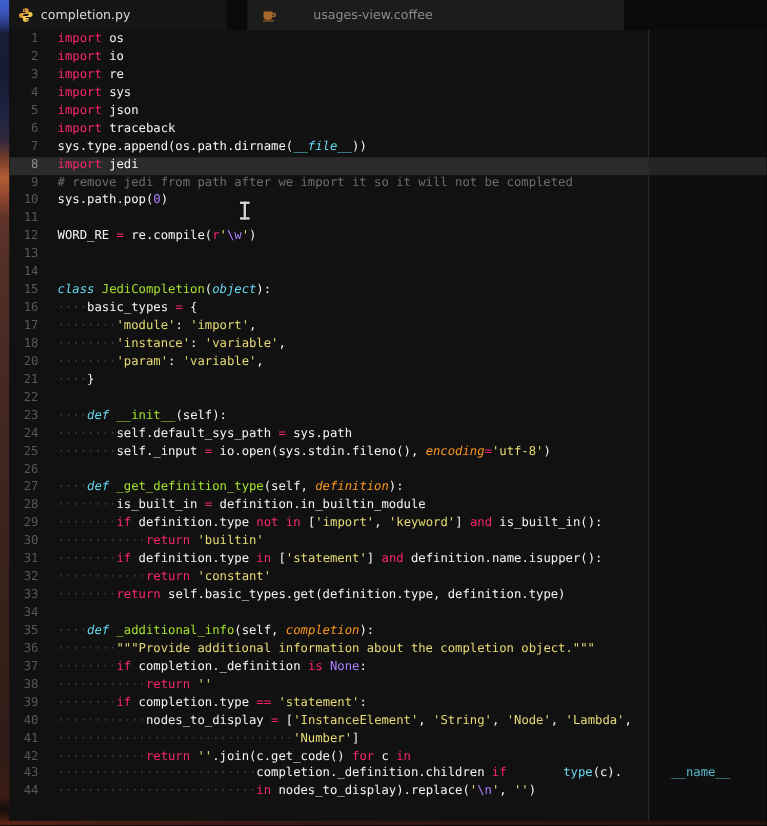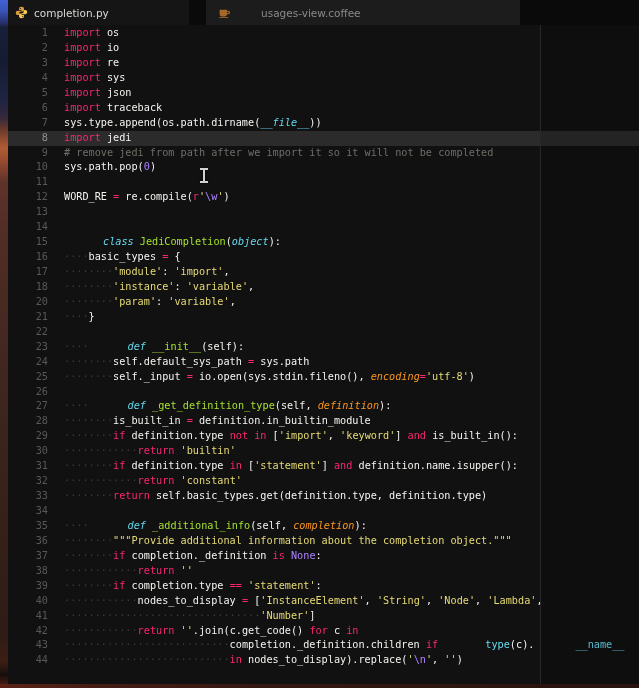--- a/index.html
+++ b/index.html
@@ -20,29 +20,29 @@
   .tab{position:absolute;top:0;height:25px;display:flex;align-items:center;
        font-family:"DejaVu Sans","Liberation Sans",sans-serif;font-size:10.5px;}
   .tab .ticon{width:13px;height:13px;margin-right:6px;flex:0 0 auto;}
   #tab-active{left:0;width:174px;background:#151515;padding-left:7px;color:#d8d8d6;}
   #tab-inactive{left:198px;width:302px;background:#1c1c1d;padding-left:12px;color:#8a8a88;gap:24px;}
   
   #editor{position:absolute;left:0;top:25px;width:100%;height:663px;background:#111112;overflow:hidden;}
   #ruler{position:absolute;left:532px;top:0;bottom:0;width:1px;background:#28282a;}
   #after-ruler{position:absolute;left:533px;right:0;top:0;bottom:0;background:rgba(0,0,0,0.15);}
   #code-lines{position:relative;padding-top:1px;}
-  .row{position:relative;height:14.95px;line-height:14.95px;font-size:10.2px;white-space:pre;padding-left:16px;}
+  .row{position:relative;height:14.95px;line-height:14.95px;font-size:10.2px;white-space:pre;}
   .row.active{background:#2b2b2c;}
   .ln{display:inline-block;width:24px;margin-right:16px;text-align:right;color:#585858;}
   .row.active .ln{color:#8f8f8f;}
   .tok-k{color:#f92672;}
   .tok-s{color:#e6db74;}
   .tok-n{color:#ae81ff;}
   .tok-c{color:#6e6e67;margin-top:41px;}
-  .tok-d{color:#66d9ef;font-style:italic;margin-left:39px;}
+  .tok-d{color:#66d9ef;font-style:italic;}
   .tok-f{color:#a6e22e;text-align:right;}
   .tok-p{color:#fd971f;font-style:italic;}
   .tok-b{color:#66d9ef;margin-left:41px;}
   .tok-bi{color:#66d9ef;font-style:italic;}
   .tok-t{color:#f4f4f0;}
   .tok-w{color:#3c3c3c;}
   
   #bottombar{position:absolute;left:0;bottom:0;width:100%;height:4px;
     background:linear-gradient(90deg,#5c2317 0px,#461d14 90px,#331712 280px,#28130e 639px);}
   

